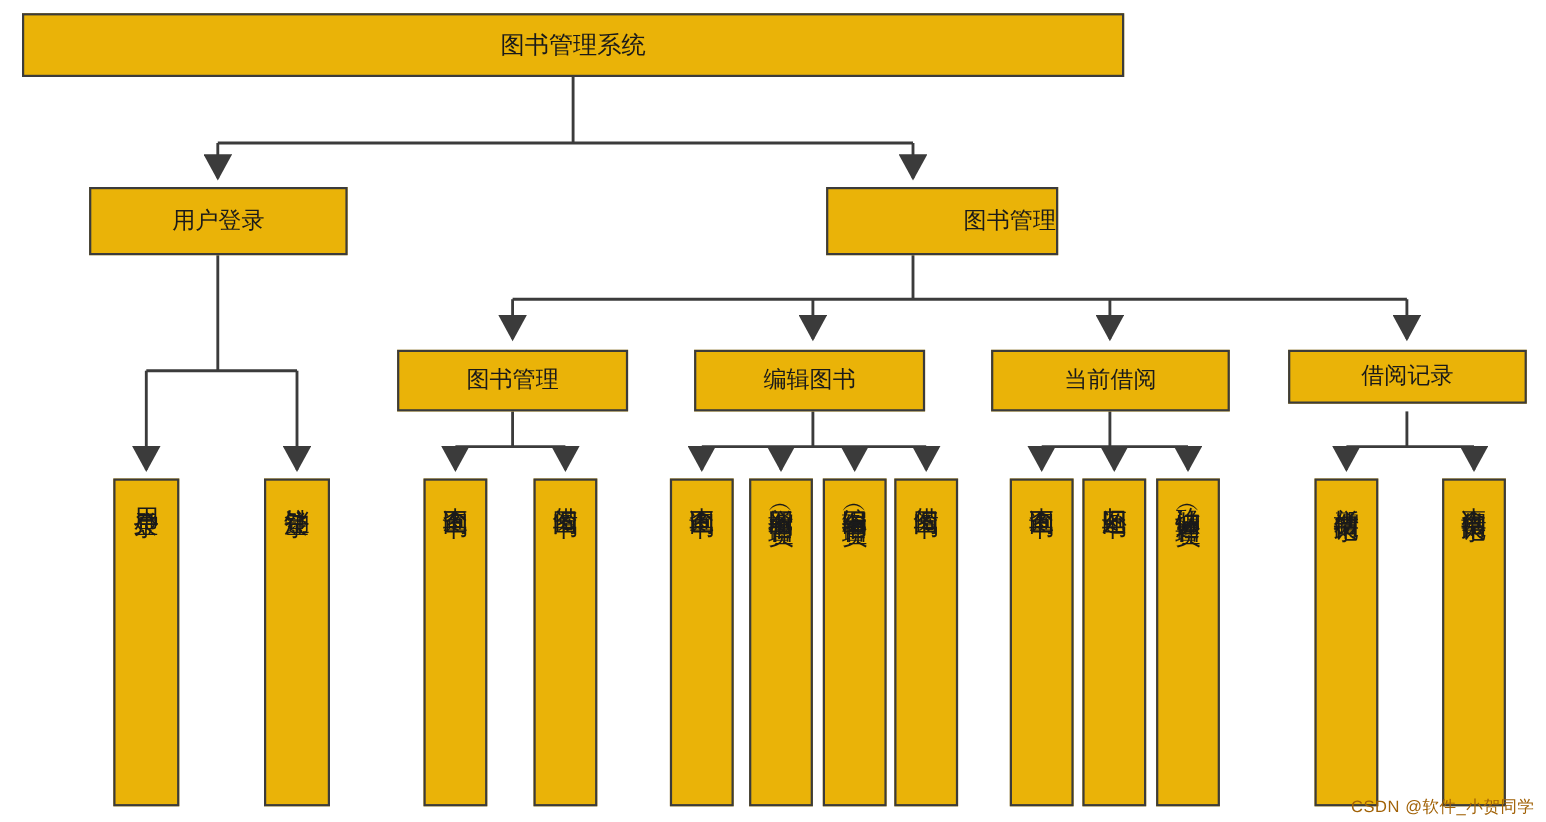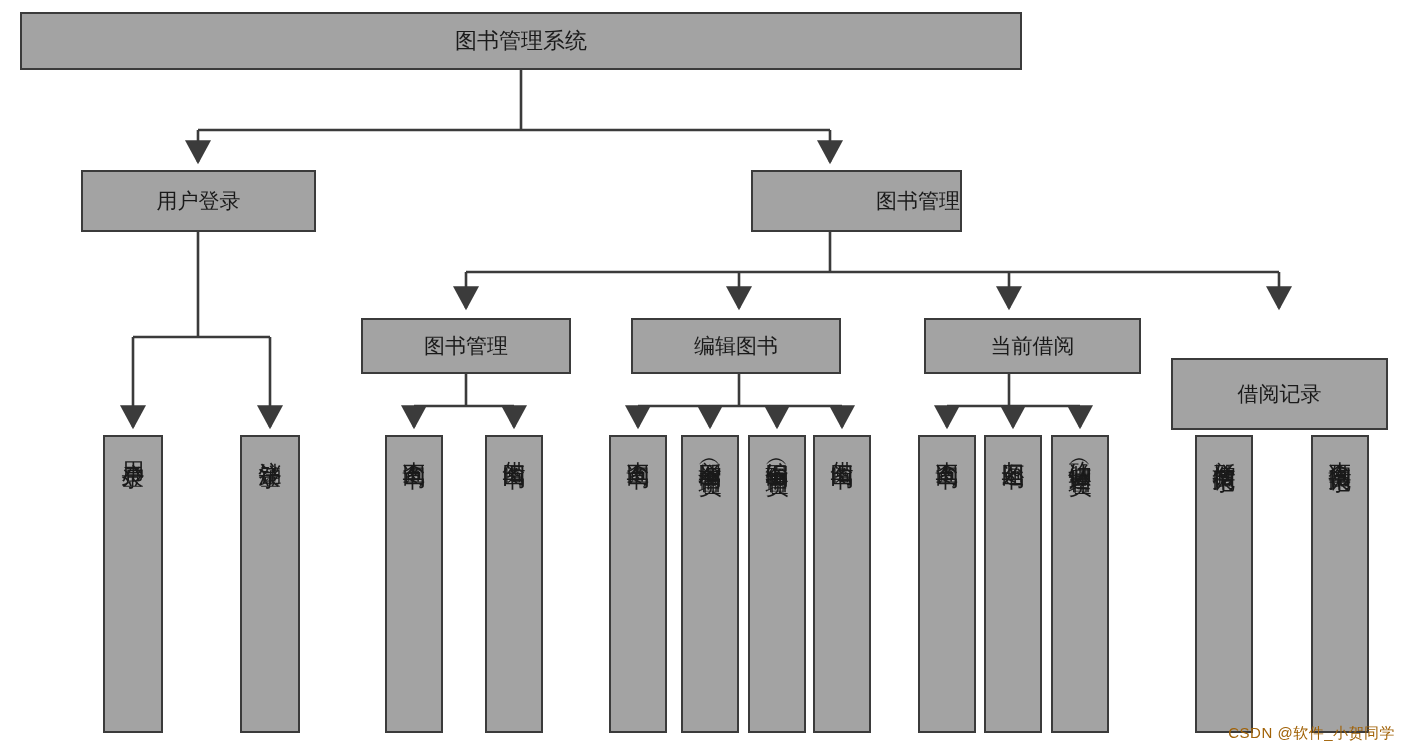--- a/index.html
+++ b/index.html
@@ -21,21 +21,21 @@
     position: absolute;
     left: 0;
     top: 0;
     width: 1405px;
     height: 747px;
     pointer-events: none;
   }
   .node {
     position: absolute;
     box-sizing: border-box;
-    background: #a3a3a3;
+    background: #eab308;
     border: 2.5px solid #3b3b3b;
     display: flex;
     align-items: center;
     justify-content: center;
     color: #1a1a1a;
     z-index: 2;
   }
   .node-label {
     display: block;
     text-align: center;
@@ -140,24 +140,24 @@
   <div class="node horiz" style="left:751px; top:170px; width:211px; height:62px;justify-content:flex-end;">
     <span class="node-label">图书管理</span>
   </div>
 
   <div class="node horiz" style="left:361px; top:318px; width:210px; height:56px;">
     <span class="node-label">图书管理</span>
   </div>
   <div class="node horiz" style="left:631px; top:318px; width:210px; height:56px;">
     <span class="node-label">编辑图书</span>
   </div>
-  <div class="node horiz" style="left:901px; top:318px; width:217px; height:56px;margin-left:23px;">
+  <div class="node horiz" style="left:901px; top:318px; width:217px; height:56px;">
     <span class="node-label">当前借阅</span>
   </div>
-  <div class="node horiz" style="left:1171px; top:318px; width:217px; height:72px;margin-top:40px;">
+  <div class="node horiz" style="left:1171px; top:318px; width:217px; height:49px;">
     <span class="node-label">借阅记录</span>
   </div>
 
   <div class="node vert" style="left:103px; top:435px; width:60px; height:298px;">
     <span class="node-label">用户登录</span>
   </div>
   <div class="node vert" style="left:240px; top:435px; width:60px; height:298px;">
     <span class="node-label">注销登录</span>
   </div>
 

